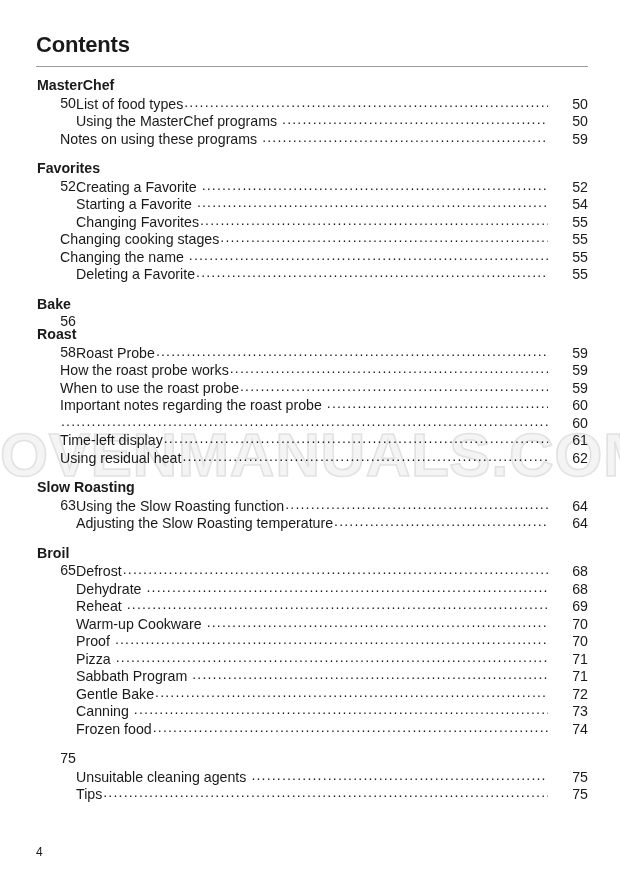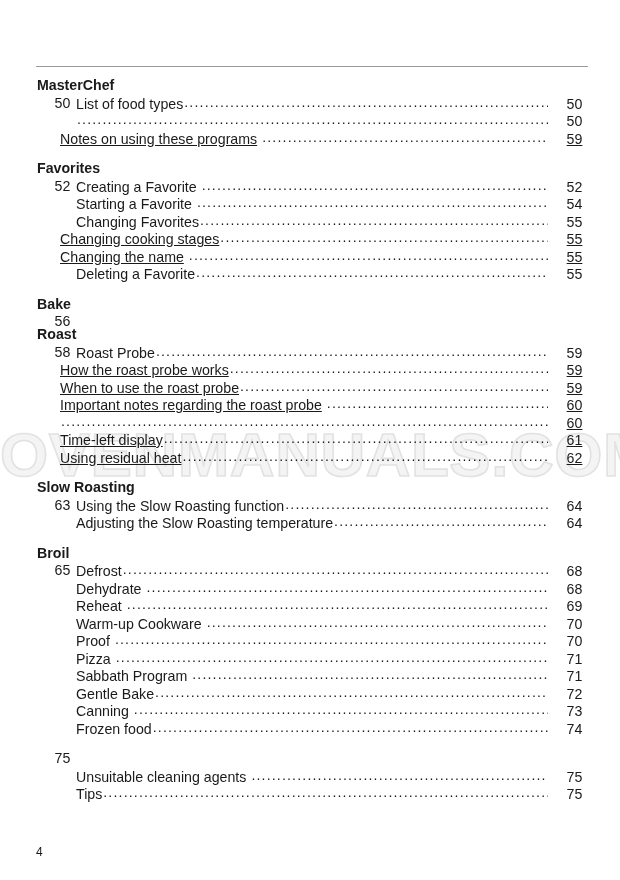--- a/index.html
+++ b/index.html
@@ -76,21 +76,21 @@
   .toc-entry {
     display: flex;
     align-items: baseline;
     font-size: 14.2px;
     line-height: 17.5px;
     height: 17.5px;
     white-space: nowrap;
   }
   .toc-entry.level-0 { font-weight: bold; flex-direction: column; }
   .toc-entry.level-1 { font-weight: normal; padding-left: 0; margin-left: 40px; }
-  .toc-entry.level-2 { font-weight: normal; padding-left: 24px; text-decoration: underline; }
+  .toc-entry.level-2 { font-weight: normal; padding-left: 24px; }
 
   .toc-entry.gap-before { margin-top: 13px; }
 
   .entry-label {
     flex: 0 0 auto;
   }
   .entry-leader {
     flex: 1 1 auto;
     overflow: hidden;
     height: 14px;
@@ -104,21 +104,21 @@
     bottom: 0;
     letter-spacing: 1.15px;
     font-size: 14.2px;
     line-height: 14px;
     font-weight: normal;
     color: #1a1a1a;
   }
   .entry-page {
     flex: 0 0 auto;
     width: 27px;
-    text-align: center;
+    text-align: right;
     padding-left: 12px;
     font-weight: normal;
   }
 
   
   .entry-label.spaced { padding-right: 4px; }
 
   
   .page-number {
     position: absolute;
@@ -129,35 +129,37 @@
     color: #1a1a1a;
   }
 </style>
 </head>
 <body>
 
 <div class="page">
 
   <div class="watermark">OVENMANUALS.COM</div>
 
+  <h1 class="toc-title">Contents</h1>
 
   <div class="title-rule"></div>
 
   <div class="toc" id="toc-list">
       <div class="toc-entry level-0">
         <span class="entry-label spaced">MasterChef</span>
         <span class="entry-leader"></span>
         <span class="entry-page">50</span>
       </div>
       <div class="toc-entry level-1">
         <span class="entry-label">List of food types</span>
         <span class="entry-leader"></span>
         <span class="entry-page">50</span>
       </div>
       <div class="toc-entry level-1">
+        <span class="entry-label spaced">Using the MasterChef programs</span>
         <span class="entry-leader"></span>
         <span class="entry-page">50</span>
       </div>
       <div class="toc-entry level-2">
         <span class="entry-label spaced">Notes on using these programs</span>
         <span class="entry-leader"></span>
         <span class="entry-page">59</span>
       </div>
       <div class="toc-entry level-0 gap-before">
         <span class="entry-label">Favorites</span>

